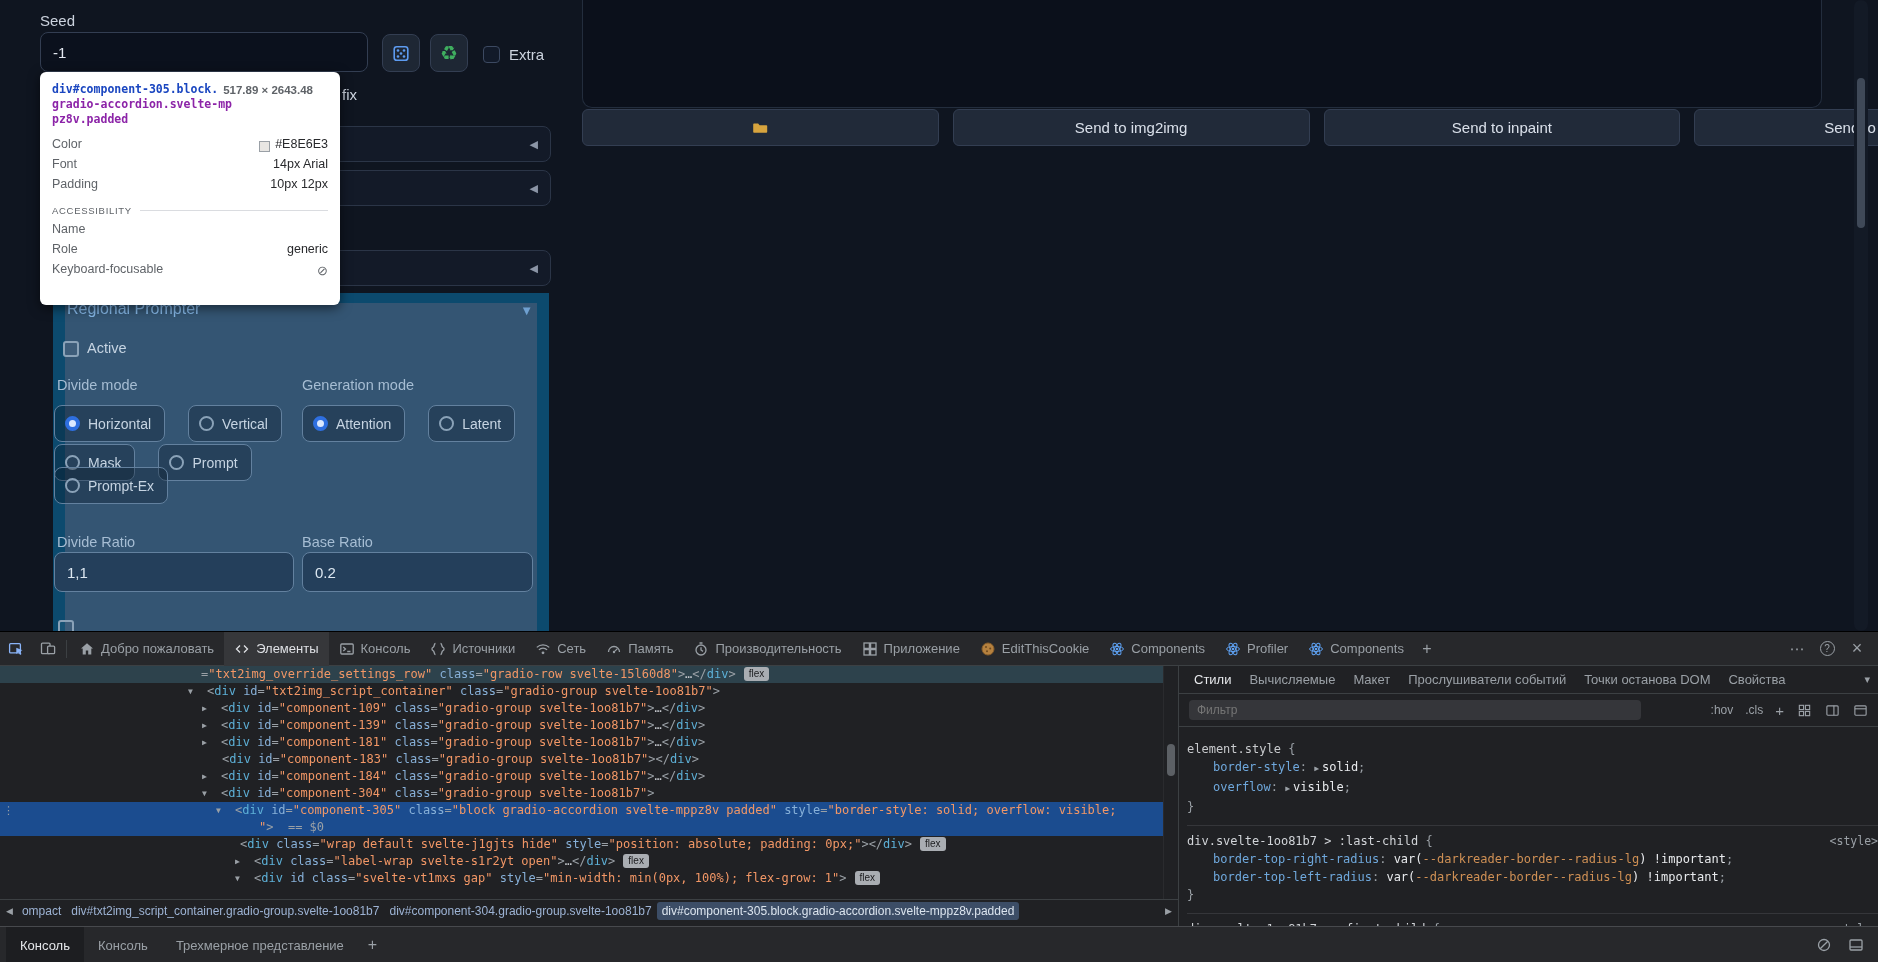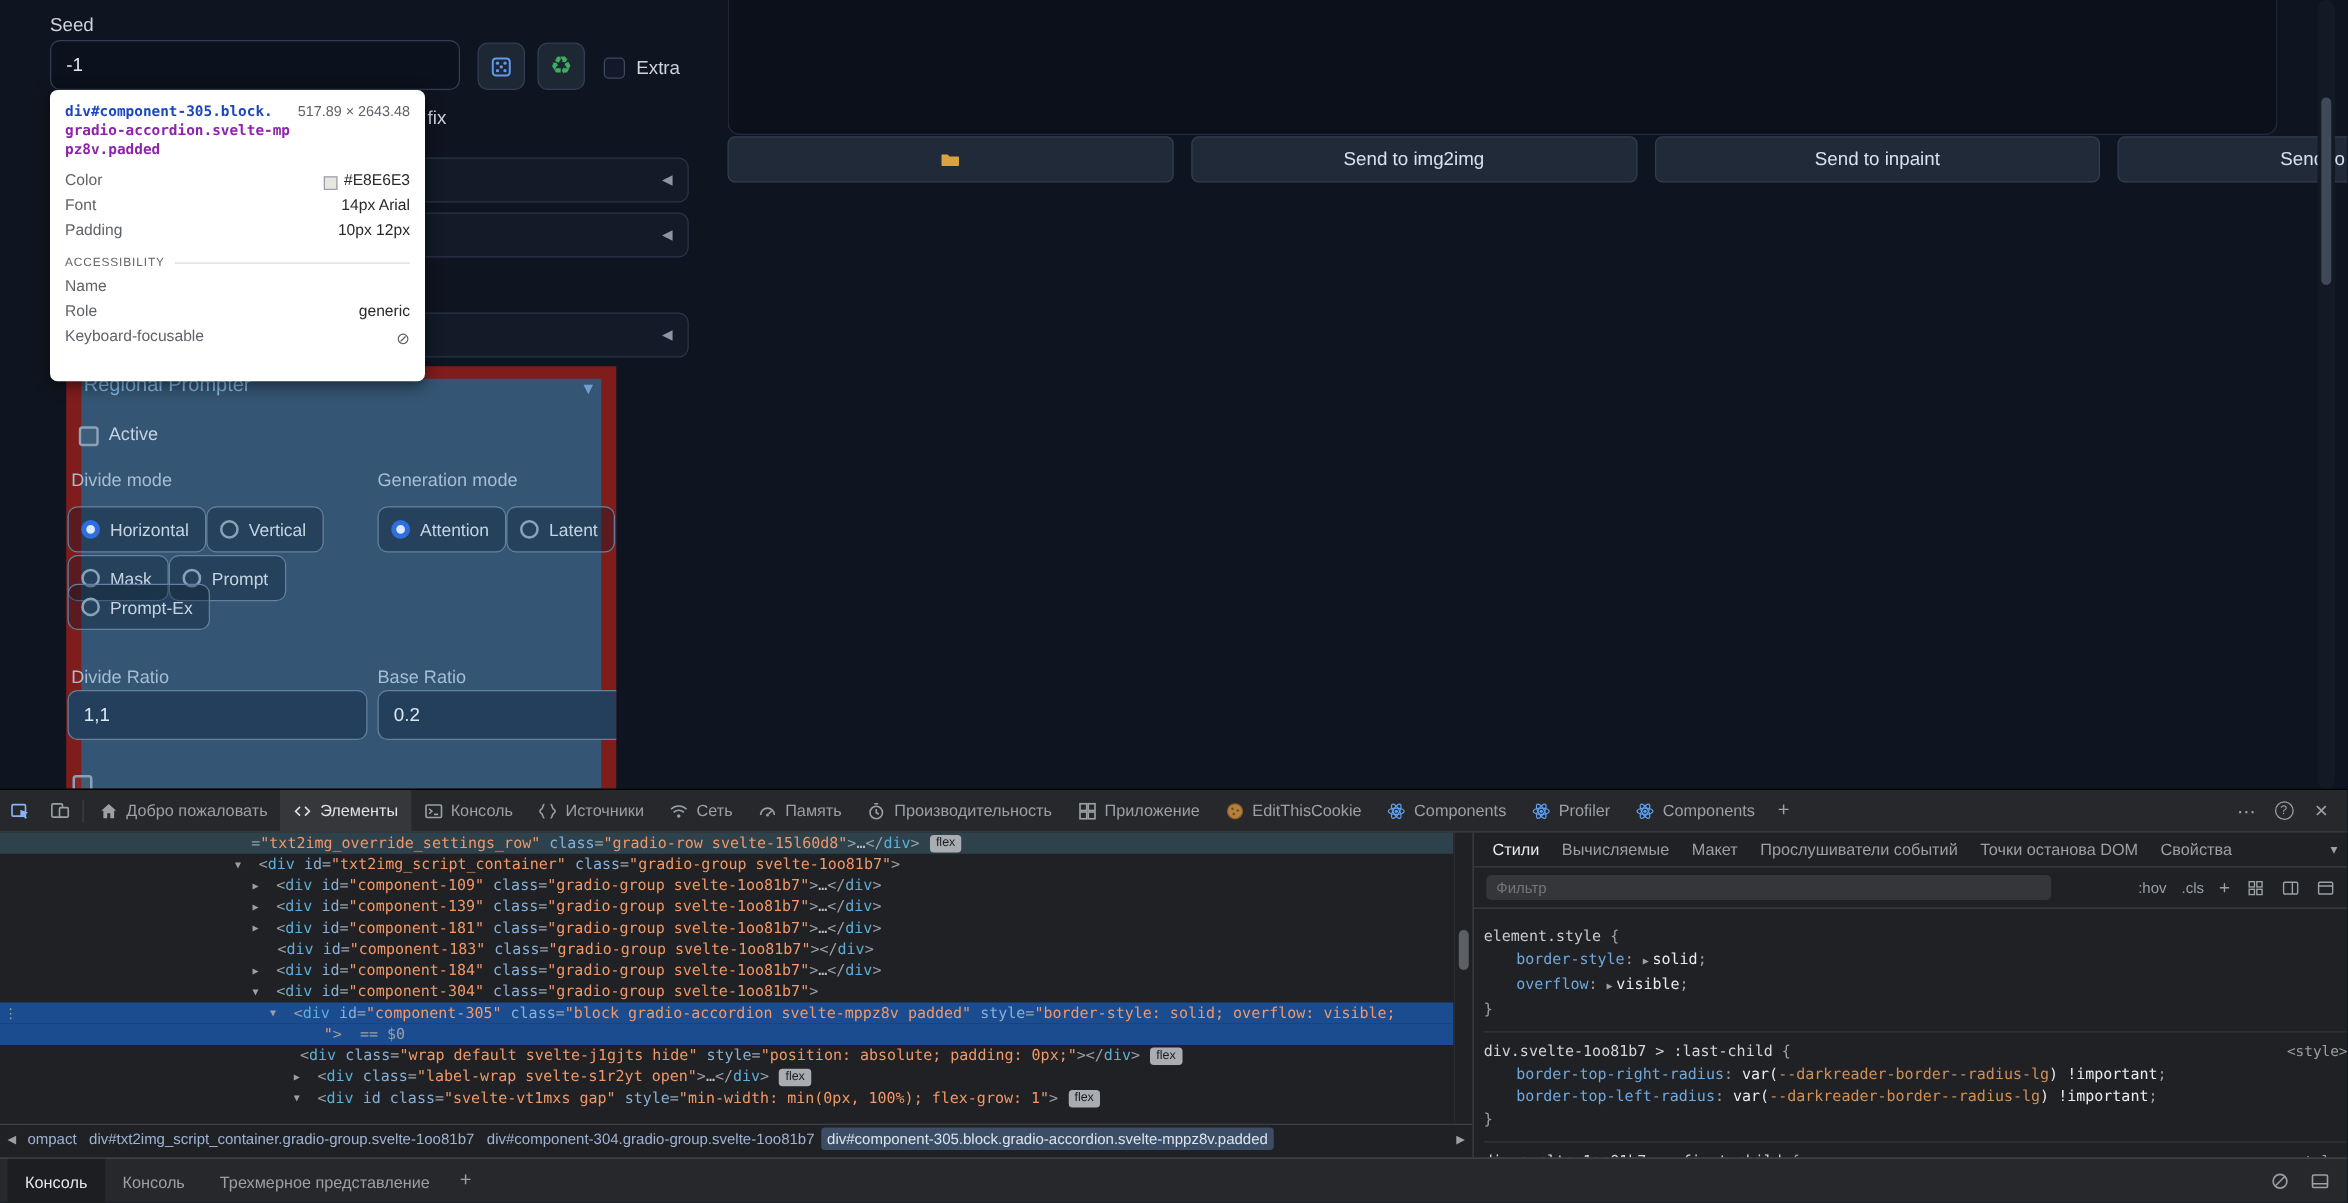--- a/index.html
+++ b/index.html
@@ -18,44 +18,44 @@
 .extra-label{position:absolute;left:509px;top:46px;font-size:15px;color:#ccd3de}
 .fix-label{position:absolute;left:342px;top:86px;font-size:15px;color:#ccd3de}
 .acc-row{position:absolute;left:40px;width:511px;height:36px;background:#131a28;border:1px solid #2b3547;border-radius:8px;cursor:pointer}
 .acc-caret{position:absolute;right:12px;top:50%;transform:translateY(-50%);color:#8b95a6;font-size:11px}
 
 
 .tooltip{position:absolute;left:40px;top:72px;width:300px;background:#ffffff;border-radius:6px;box-shadow:0 3px 12px rgba(0,0,0,.55);padding:10px 12px 28px;z-index:40;font-size:12.5px;color:#202124}
 .tt-el{font-family:"DejaVu Sans Mono",monospace;font-size:11.5px;line-height:15px;position:relative}
 .tt-primary{color:#1a46c0;display:block;font-weight:bold}
 .tt-secondary{color:#8c24a8;display:block;width:180px;word-break:break-all;font-weight:bold}
-.tt-dims{position:absolute;right:0;top:1px;color:#5f6368;font-size:11.5px;font-family:"Liberation Sans",sans-serif;font-weight:normal}
+.tt-dims{position:absolute;right:15px;top:1px;color:#5f6368;font-size:11.5px;font-family:"Liberation Sans",sans-serif;font-weight:bold}
 #tt-rows{margin-top:9px}
 .tt-row{display:flex;justify-content:space-between;margin-top:4px;line-height:16px}
 .tt-row .lab{color:#5f6368}
 .tt-row .val{color:#28292c;display:flex;align-items:flex-end;gap:5px}
 .tt-swatch{width:11px;height:11px;border:1px solid #9aa0a6;display:inline-block}
 .tt-acc-header{display:flex;align-items:center;gap:8px;margin:13px 0 5px;color:#5f6368;font-size:9.5px;letter-spacing:.7px}
 .tt-acc-header:after{content:"";flex:1;height:1px;background:#dadce0}
 .tt-icon{color:#5f6368;font-size:13px;line-height:13px}
 
 
-.rp-outer{position:absolute;left:53px;top:293px;width:440px;height:338px;background:#7f1d1d;overflow:hidden}
+.rp-outer{position:absolute;left:53px;top:293px;width:496px;height:338px;background:#0c4a6e;overflow:hidden}
 .rp-inner{position:absolute;left:12px;top:10px;right:12px;bottom:0;background:#345573}
 .rp-header-label{position:absolute;left:14px;top:7px;font-size:16px;color:#85b7e6;cursor:pointer}
 .rp-caret{position:absolute;right:16px;top:10px;color:#6fa0d0;font-size:13px;cursor:pointer}
 .rp-chk{position:absolute;width:16px;height:16px;border:2px solid #8aa2b8;border-radius:3px;background:rgba(255,255,255,.05)}
 #rp-active-chk{left:10px;top:48px}
 .rp-active-label{position:absolute;left:34px;top:47px;font-size:14.5px;color:#c6d4e2}
 .rp-group-label{position:absolute;font-size:14.5px;color:#a6bdd3}
 #rp-divide-label{left:4px;top:84px}
 #rp-gen-label{left:249px;top:84px}
 #rp-dr-label{left:4px;top:241px}
 #rp-br-label{left:249px;top:241px}
-.chip-row{position:absolute;display:flex;gap:0}
+.chip-row{position:absolute;display:flex;gap:23px}
 #rp-divide{left:1px;top:112px}
 #rp-gen{left:249px;top:112px}
 #rp-row2{left:1px;top:151px}
 #rp-row3{left:1px;top:174px}
 .chip{height:37px;display:flex;align-items:center;gap:8px;padding:0 13px 0 10px;border:1px solid #63819f;border-radius:8px;background:rgba(9,24,40,.32);color:#c6d4e2;font-size:14px;cursor:pointer;white-space:nowrap}
 .radio{width:15px;height:15px;border-radius:50%;border:2px solid #8aa2b8;flex:none}
 .radio.on{border:4.5px solid #2e6fe0;background:#dce9ff}
 .rp-input{position:absolute;height:40px;background:#243f5b;border:1px solid #63819f;border-radius:8px;color:#dce7f1;font-size:15px;padding:0 12px;font-family:inherit}
 #rp-dr-input{left:1px;top:259px;width:240px}
 #rp-br-input{left:249px;top:259px;width:231px}

